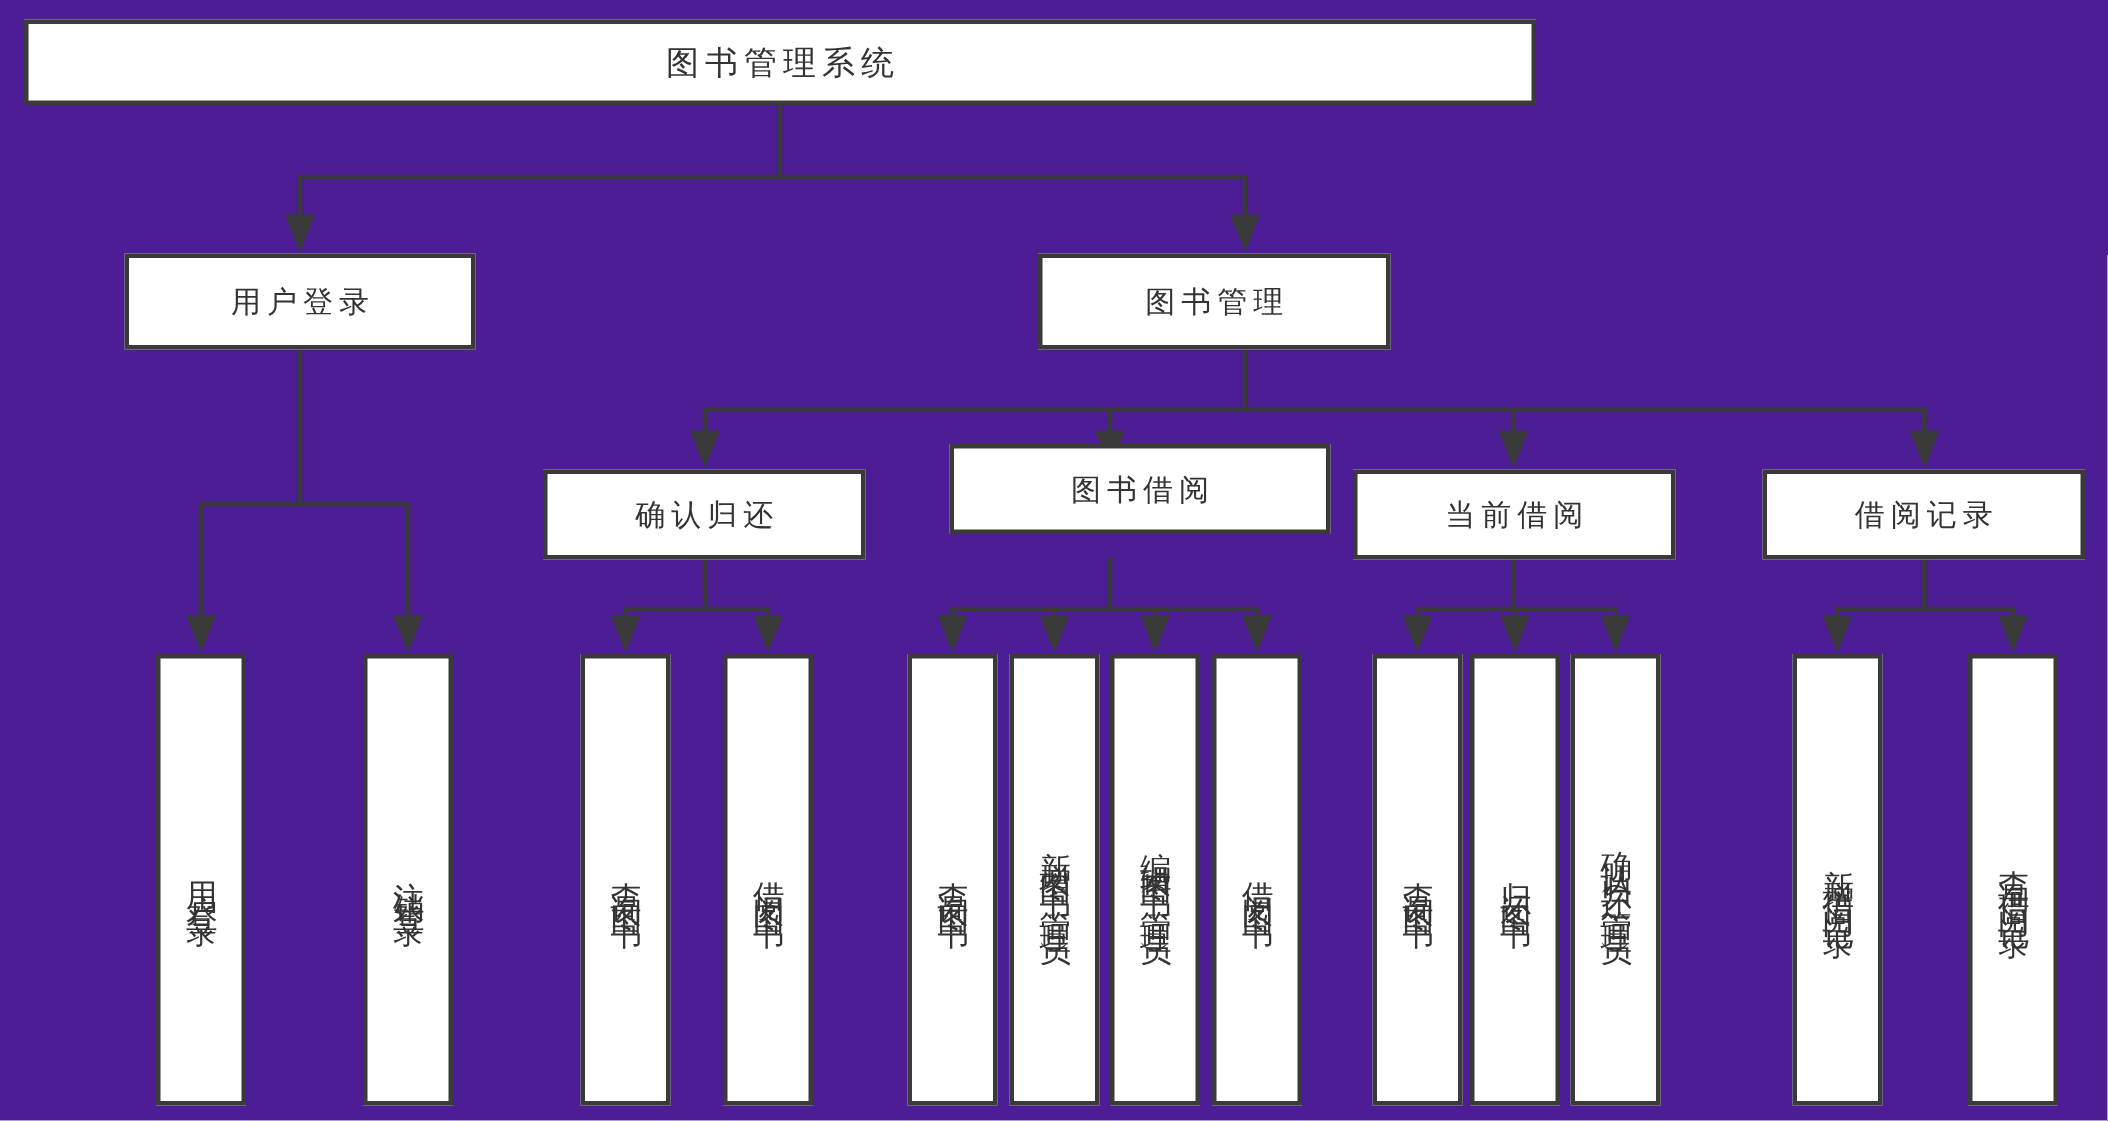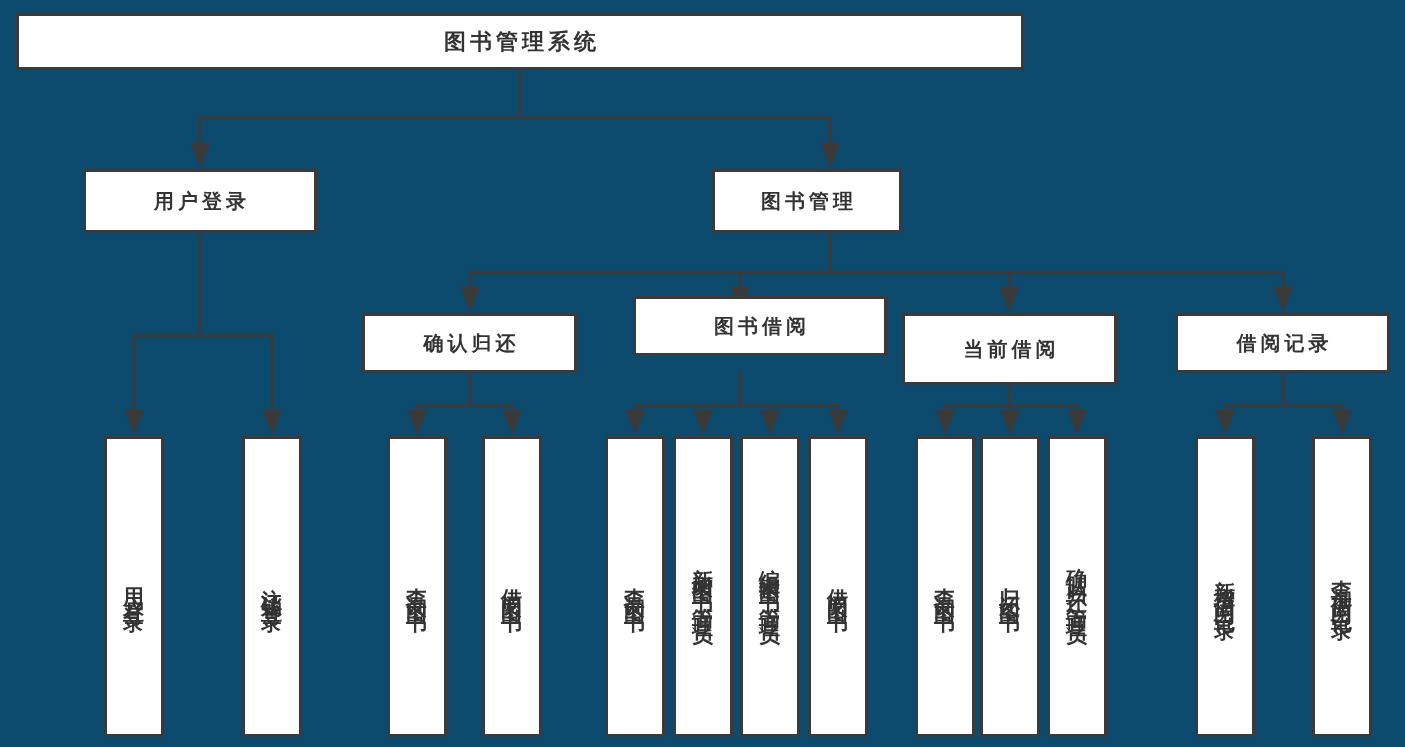--- a/index.html
+++ b/index.html
@@ -1,23 +1,22 @@
 <!DOCTYPE html>
 <html><head>
 <meta charset="utf-8">
 <style>
   html,body{margin:0;padding:0;background:#ffffff;}
   .stage{
     position:relative;
     width:1405px;height:747px;
-    background:#0c4a6e;
+    background:#4c1d95;
     font-family:"Liberation Sans","DejaVu Sans",sans-serif;
     color:#333333;
     overflow:hidden;
-    font-weight:bold;
   }
   .wires{position:absolute;left:0;top:0;width:1405px;height:747px;z-index:1;}
   .node{
     position:absolute;
     box-sizing:border-box;
     border:3px solid #3a3a3a;
     background:#ffffff;
     display:flex;align-items:center;justify-content:center;
     z-index:2;
   }
@@ -96,31 +95,31 @@
     </g>
   </svg>
 
   <div class="node h root" style="left:16px;top:13px;width:1008px;height:57px">
     <span>图书管理系统</span>
   </div>
 
   <div class="node h" style="left:83px;top:169px;width:234px;height:64px">
     <span>用户登录</span>
   </div>
-  <div class="node h" style="left:712px;top:169px;width:190px;height:64px">
+  <div class="node h" style="left:692px;top:169px;width:235px;height:64px">
     <span>图书管理</span>
   </div>
 
   <div class="node h" style="left:362px;top:313px;width:215px;height:60px">
     <span>确认归还</span>
   </div>
   <div class="node h" style="left:633px;top:296px;width:254px;height:60px">
     <span>图书借阅</span>
   </div>
-  <div class="node h" style="left:902px;top:313px;width:215px;height:72px">
+  <div class="node h" style="left:902px;top:313px;width:215px;height:60px">
     <span>当前借阅</span>
   </div>
   <div class="node h" style="left:1175px;top:313px;width:215px;height:60px">
     <span>借阅记录</span>
   </div>
 
   <div class="node v" style="left:104px;top:436px;width:60px;height:301px">
     <span>用户登录</span>
   </div>
   <div class="node v" style="left:242px;top:436px;width:60px;height:301px">

